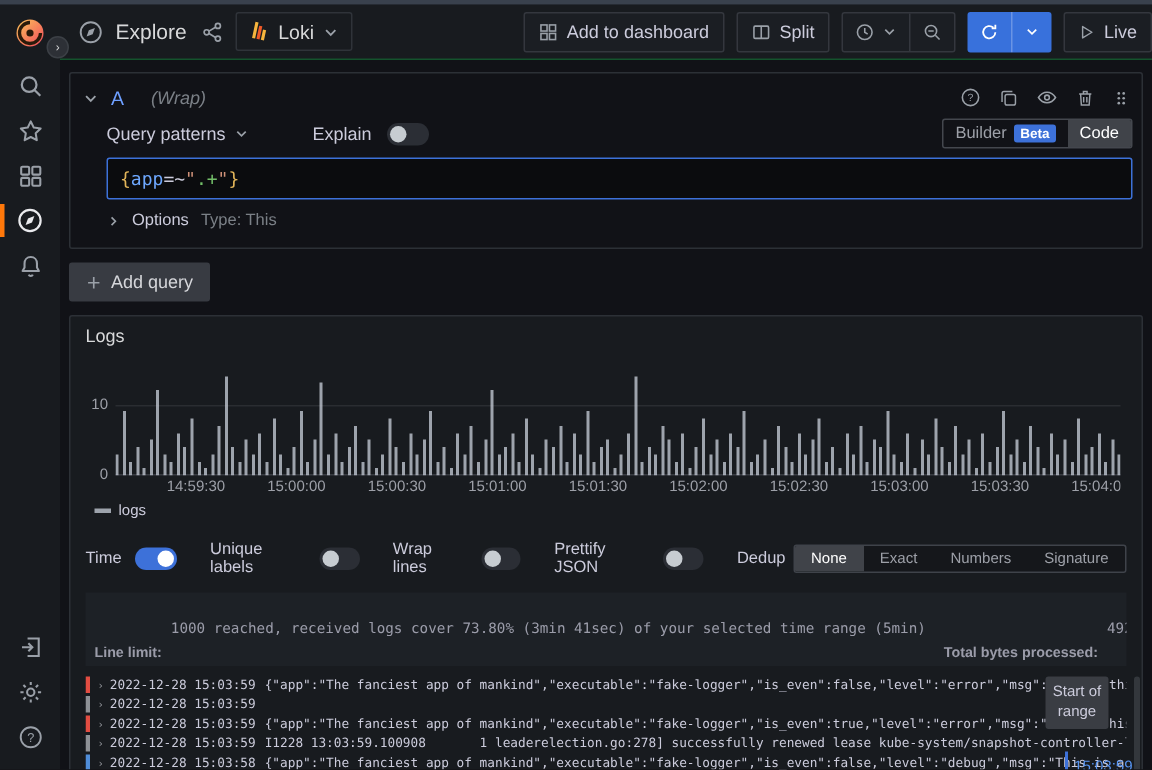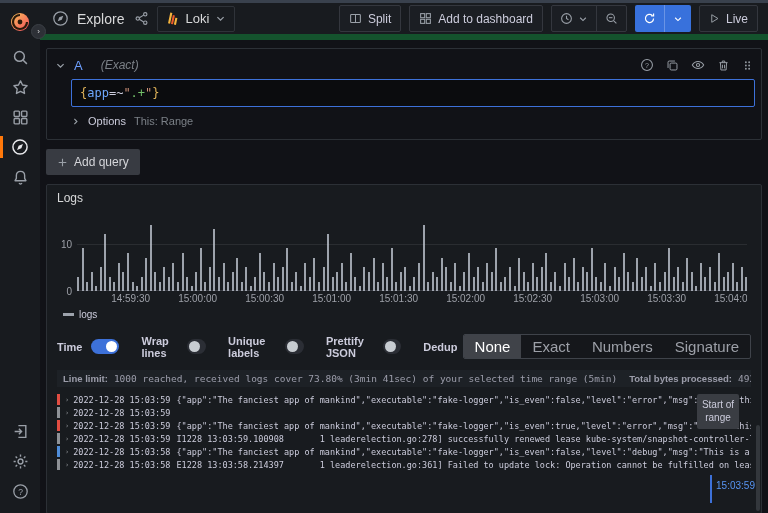--- a/index.html
+++ b/index.html
@@ -9,22 +9,22 @@
     background: #111217; color: #ccccdc;
     font-family: "Liberation Sans", sans-serif;
   }
   svg { display:block; }
   .icon { color:#9aa0a8; }
 
   
   .top-strip { position:absolute; top:0; left:0; right:0; height:3px; background:#39414d; z-index:9; }
   .navbar {
     position:absolute; top:3px; left:0; right:0; height:37px;
-    background:#181b1f; border-bottom:6px solid #14532d;
-    display:flex; align-items:center; padding:0 10px 0 52px; z-index:4;
+    background:#181b1f; border-bottom:1px solid #14532d;
+    display:flex; align-items:center; padding:0 0 0 52px; z-index:4;
   }
   .sidebar {
     position:absolute; top:3px; left:0; bottom:0; width:40px;
     background:#181b1f; z-index:5;
     display:flex; flex-direction:column; align-items:center;
   }
   .logo { margin-top:8px; margin-bottom:10px; }
   .sidebar-expand {
     position:absolute; left:31px; top:24px; width:15px; height:15px; border-radius:50%;
     background:#2d3036; border:1px solid #3c4046; color:#d8d9da;
@@ -109,31 +109,31 @@
   .ytick { position:absolute; right:100%; margin-right:5px; transform:translateY(-50%); font-size:10px; color:#9da0a8; }
   .xaxis { position:relative; height:14px; margin-left:20px; margin-right:4px; overflow:hidden; }
   .xtick { position:absolute; top:2px; transform:translateX(-50%); font-size:10px; color:#9da0a8; white-space:nowrap; }
   .legend { display:flex; align-items:center; gap:5px; margin:4px 0 0 6px; }
   .legend-dash { width:11px; height:2.5px; background:#9da3ac; }
   .legend-label { font-size:10px; color:#ccccdc; }
 
   .controls { margin-top:14px; display:flex; flex-direction:column; gap:7px; }
   .ctrl-row { display:flex; align-items:center; gap:22px; }
   .ctrl { display:flex; align-items:center; gap:5px; }
-  .ctrl-label { font-size:11px; font-weight:700; color:#ccccdc; }
+  .ctrl-label { font-size:11px; font-weight:400; color:#ccccdc; }
   .seg-group { display:flex; border:1px solid #3f434a; border-radius:2px; overflow:hidden; background:#15171b; }
-  .seg-item { padding:3px 11px; font-size:15px; font-weight:500; color:#9da0a8; }
+  .seg-item { padding:3px 11px; font-size:10px; font-weight:500; color:#9da0a8; }
   .seg-item.selected { background:#404349; color:#fff; }
 
   .info-bar {
     margin-top:11px; padding:3px 6px; background:#1d2126;
     display:flex; align-items:center; gap:6px;
     font-size:9.5px; color:rgba(204,204,220,.72); white-space:nowrap; overflow:hidden;
   }
-  .info-label { font-weight:700; font-size:9.5px; }
+  .info-label { font-weight:700; font-size:9.5px;margin-top:32px; }
   .info-value { font-family:"DejaVu Sans Mono", monospace; }
   .info-gap { width:26px; }
 
   .log-rows { position:relative; margin-top:6px; font-family:"DejaVu Sans Mono", monospace; font-size:8.5px; color:#ccccdc; }
   .log-row { display:flex; align-items:center; height:13px; overflow:hidden; white-space:nowrap; }
   .level-bar { flex:none; width:3px; height:11px; margin-right:5px; }
   .row-chevron { flex:none; color:#8e9196; font-size:7px; margin-right:4px; }
   .log-time { flex:none; margin-right:6px; }
   .log-text { white-space:pre; overflow:hidden; }
 
@@ -268,37 +268,37 @@
         <svg width="11" height="11" viewBox="0 0 16 16" fill="none" stroke="currentColor" stroke-width="1.8">
             <path d="M3.5 6l4.5 4.5L12.5 6"></path>
           </svg>
       </span>
     </div>
   </div>
   <div class="nav-right">
     <div class="tool-btn">
       <span class="icon">
         <svg width="13" height="13" viewBox="0 0 16 16" fill="none" stroke="currentColor" stroke-width="1.3">
-            <rect x="2" y="3" width="12" height="10" rx="1"></rect>
-            <line x1="8" y1="3" x2="8" y2="13"></line>
-          </svg>
-      </span>
-      <span>Split</span>
-    </div>
-    <div class="tool-btn">
-      <span class="icon">
-        <svg width="13" height="13" viewBox="0 0 16 16" fill="none" stroke="currentColor" stroke-width="1.3">
             <rect x="2" y="2" width="5" height="5"></rect>
             <rect x="9" y="2" width="5" height="5"></rect>
             <rect x="2" y="9" width="5" height="5"></rect>
             <rect x="9" y="9" width="5" height="5"></rect>
           </svg>
       </span>
       <span>Add to dashboard</span>
     </div>
+    <div class="tool-btn">
+      <span class="icon">
+        <svg width="13" height="13" viewBox="0 0 16 16" fill="none" stroke="currentColor" stroke-width="1.3">
+            <rect x="2" y="3" width="12" height="10" rx="1"></rect>
+            <line x1="8" y1="3" x2="8" y2="13"></line>
+          </svg>
+      </span>
+      <span>Split</span>
+    </div>
     <div class="btn-group">
       <div class="seg">
         <span class="icon">
           <svg width="13" height="13" viewBox="0 0 16 16" fill="none" stroke="currentColor" stroke-width="1.3">
               <circle cx="8" cy="8" r="6"></circle>
               <path d="M8 4.5V8l2.4 1.5"></path>
             </svg>
         </span>
         <span class="icon">
           <svg width="10" height="10" viewBox="0 0 16 16" fill="none" stroke="currentColor" stroke-width="1.8">
@@ -347,21 +347,21 @@
 <div class="content">
 
   <div class="query-card">
     <div class="q-row1">
       <span class="icon">
         <svg width="11" height="11" viewBox="0 0 16 16" fill="none" stroke="currentColor" stroke-width="1.8">
             <path d="M3.5 6l4.5 4.5L12.5 6"></path>
           </svg>
       </span>
       <span class="ref-id">A</span>
-      <span class="ds-hint">(Exact)</span>
+      <span class="ds-hint">(Wrap)</span>
       <div class="q-actions">
         <span class="icon">
           <svg width="14" height="14" viewBox="0 0 16 16" fill="none" stroke="currentColor" stroke-width="1.2">
               <circle cx="8" cy="8" r="6.2"></circle>
               <text x="8" y="11" text-anchor="middle" font-size="8" fill="currentColor" stroke="none" font-family="Liberation Sans, sans-serif">?</text>
             </svg>
         </span>
         <span class="icon">
           <svg width="13" height="13" viewBox="0 0 16 16" fill="none" stroke="currentColor" stroke-width="1.2">
               <rect x="5" y="5" width="8.5" height="8.5" rx="1.5"></rect>
@@ -385,41 +385,61 @@
               <circle cx="8" cy="4" r="1.1"></circle>
               <circle cx="4" cy="8" r="1.1"></circle>
               <circle cx="8" cy="8" r="1.1"></circle>
               <circle cx="4" cy="12" r="1.1"></circle>
               <circle cx="8" cy="12" r="1.1"></circle>
             </svg>
         </span>
       </div>
     </div>
 
+    <div class="q-row2">
+      <span class="small-label">Query patterns</span>
+      <span class="icon">
+        <svg width="10" height="10" viewBox="0 0 16 16" fill="none" stroke="currentColor" stroke-width="1.8">
+            <path d="M3.5 6l4.5 4.5L12.5 6"></path>
+          </svg>
+      </span>
+      <span style="width:30px"></span>
+      <span class="small-label">Explain</span>
+      <span class="toggle"></span>
+      <div class="mode-group">
+        <div class="mode-item">
+          <span>Builder</span>
+          <span class="beta-badge">Beta</span>
+        </div>
+        <div class="mode-item selected">
+          <span>Code</span>
+        </div>
+      </div>
+    </div>
 
     <div class="q-row3">
       <div class="query-input">
         <span class="tk-brace">{</span>
           <span class="tk-label">app</span>
           <span class="tk-op">=~</span>
           <span class="tk-quote">"</span>
           <span class="tk-regex">.+</span>
           <span class="tk-quote">"</span>
           <span class="tk-brace">}</span>
       </div>
     </div>
 
     <div class="q-row4">
       <span class="icon">
         <svg width="9" height="9" viewBox="0 0 16 16" fill="none" stroke="currentColor" stroke-width="2">
             <path d="M6 3.5 10.5 8 6 12.5"></path>
           </svg>
       </span>
       <span class="opt">Options</span>
-      <span class="opt-summary">This: Range</span>
+      <span class="opt-summary">Type: This</span>
     </div>
   </div>
 
   <div class="action-row">
     <div class="sec-btn">
       <span class="icon">
         <svg width="11" height="11" viewBox="0 0 16 16" fill="none" stroke="currentColor" stroke-width="1.6">
             <path d="M8 2.5v11M2.5 8h11"></path>
           </svg>
       </span>
@@ -603,25 +623,25 @@
       <span class="legend-label">logs</span>
     </div>
 
     <div class="controls">
       <div class="ctrl-row">
         <div class="ctrl">
           <span class="ctrl-label">Time</span>
           <span class="toggle on"></span>
         </div>
         <div class="ctrl">
+          <span class="ctrl-label">Unique labels</span>
+          <span class="toggle"></span>
+        </div>
+        <div class="ctrl">
           <span class="ctrl-label">Wrap lines</span>
-          <span class="toggle"></span>
-        </div>
-        <div class="ctrl">
-          <span class="ctrl-label">Unique labels</span>
           <span class="toggle"></span>
         </div>
         <div class="ctrl">
           <span class="ctrl-label">Prettify JSON</span>
           <span class="toggle"></span>
         </div>
         <div class="ctrl">
           <span class="ctrl-label">Dedup</span>
           <div class="seg-group">
               <div class="seg-item selected">None</div>

